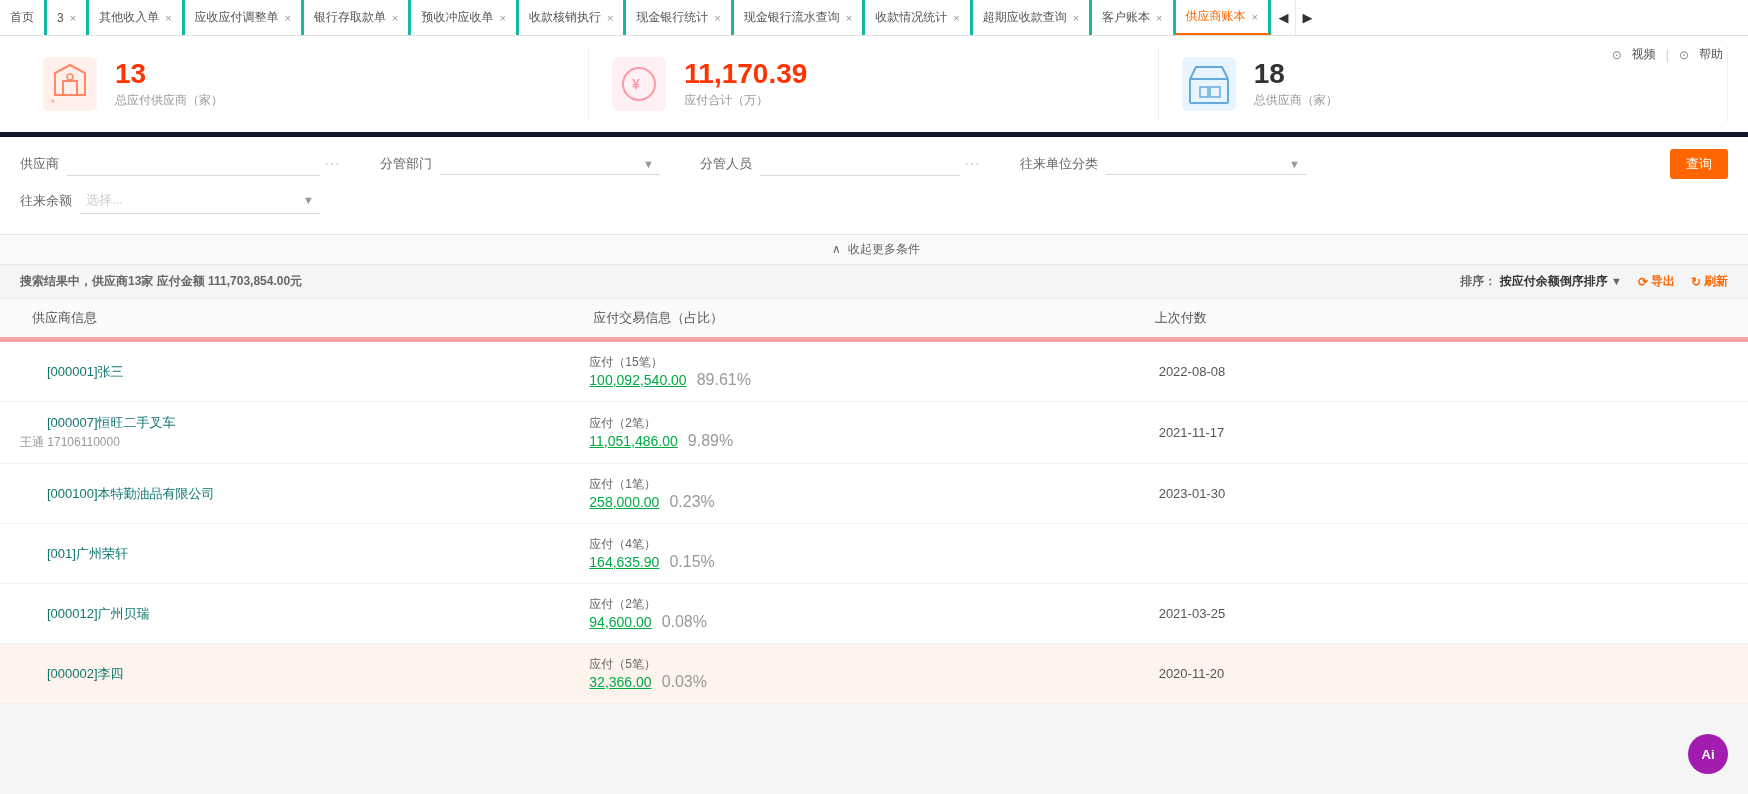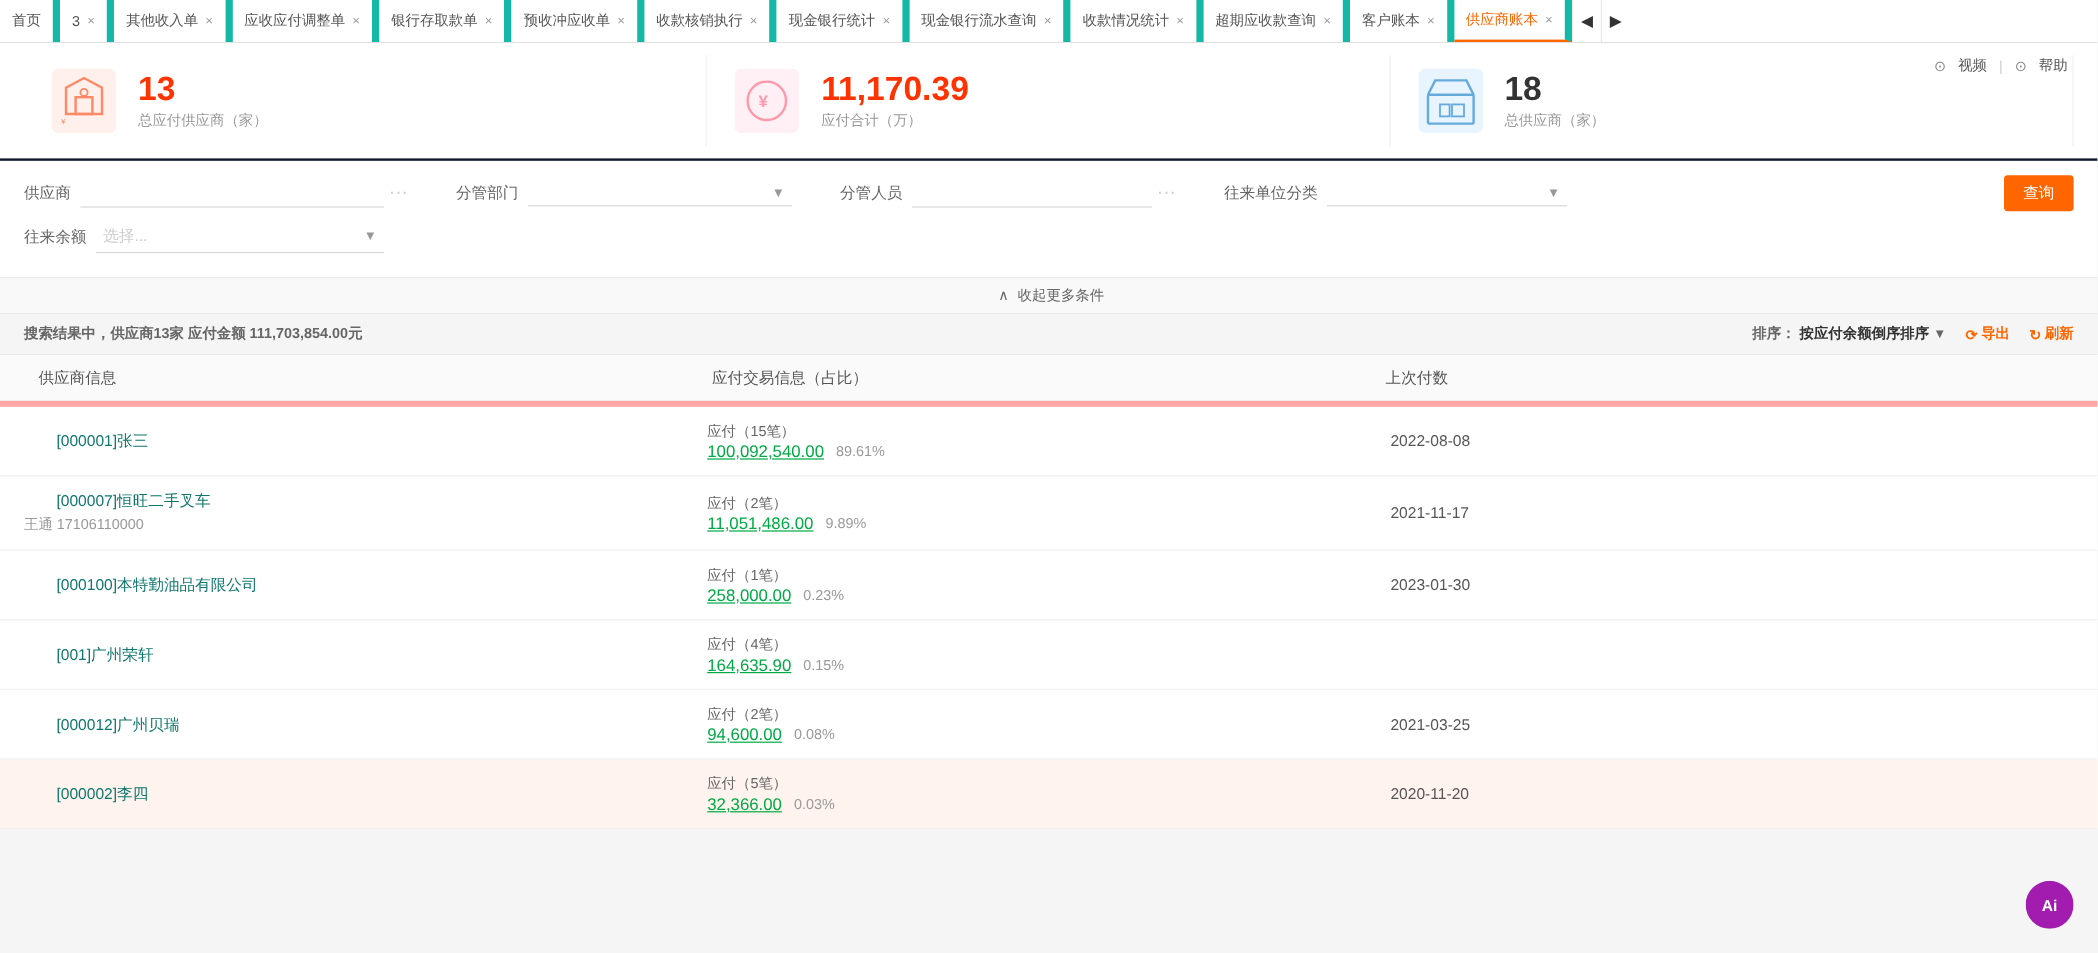--- a/index.html
+++ b/index.html
@@ -5,31 +5,31 @@
     * { box-sizing: border-box; margin: 0; padding: 0; }
     body { font-family: "Microsoft YaHei", "SimHei", sans-serif; font-size: 13px; background: #f5f5f5; color: #333; overflow-x: hidden; }
 
     
     .top-nav {
       display: flex; align-items: center; background: #fff; border-bottom: 1px solid #e0e0e0;
       height: 36px; overflow: hidden;
     }
     .nav-item {
       display: flex; align-items: center; padding: 0 10px; height: 100%; white-space: nowrap;
-      border-right: 6px solid #14b8a6; cursor: pointer; font-size: 12px; color: #555;
+      border-right: 3px solid #14b8a6; cursor: pointer; font-size: 12px; color: #555;
       flex-shrink: 0;
     }
     .nav-item.active { color: #ff6600; border-bottom: 2px solid #ff6600; }
     .nav-item .close-x { margin-left: 6px; color: #999; font-size: 11px; }
     .nav-arrow { width: 24px; height: 36px; display: flex; align-items: center; justify-content: center; cursor: pointer; background: #fff; border-left: 1px solid #e8e8e8; flex-shrink: 0; }
 
     
     .stats-row {
       display: flex; background: #fff; padding: 10px 20px; align-items: center;
-      border-bottom: 2px solid #0f172a; position: relative;
+      border-bottom: 5px solid #0f172a; position: relative;
     }
     .stat-card {
       display: flex; align-items: center; flex: 1; padding: 8px 20px;
       border-right: 1px solid #f0f0f0;
     }
     .stat-card:last-child { border-right: none; }
     .stat-icon {
       width: 60px; height: 60px; display: flex; align-items: center; justify-content: center;
       margin-right: 15px; flex-shrink: 0;
     }
@@ -95,21 +95,21 @@
     }
     .table-row {
       display: grid; grid-template-columns: 1fr 1fr 1fr;
       padding: 12px 20px; border-bottom: 1px solid #f0f0f0; align-items: center;
     }
     .table-row.highlighted { background: #fff3ee; }
     .supplier-name { color: #0f766e; cursor: pointer; font-size: 13px; margin-left: 27px; }
     .supplier-sub { color: #999; font-size: 12px; margin-top: 2px; }
     .transaction-label { font-size: 12px; color: #666; }
     .transaction-amount { color: #00aa44; font-size: 14px; font-weight: 500; cursor: pointer; text-decoration: underline; }
-    .transaction-pct { color: #999; font-size: 12px; margin-left: 10px; }
+    .transaction-pct { color: #999; font-size: 16px; margin-left: 10px; }
     .last-pay { color: #555; font-size: 13px; }
 
     
     ::-webkit-scrollbar { width: 6px; height: 6px; }
     ::-webkit-scrollbar-thumb { background: #ccc; border-radius: 3px; }
   </style>
 </head>
 <body>
 
 <div class="top-nav">

